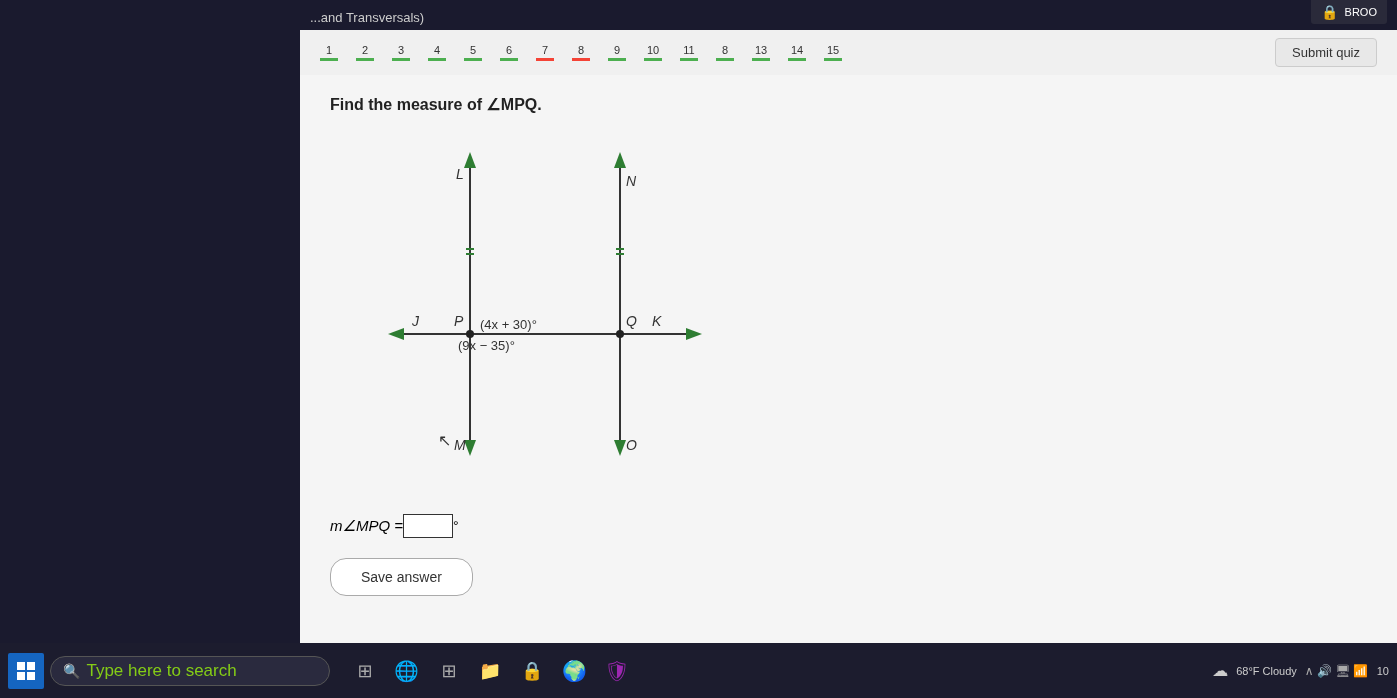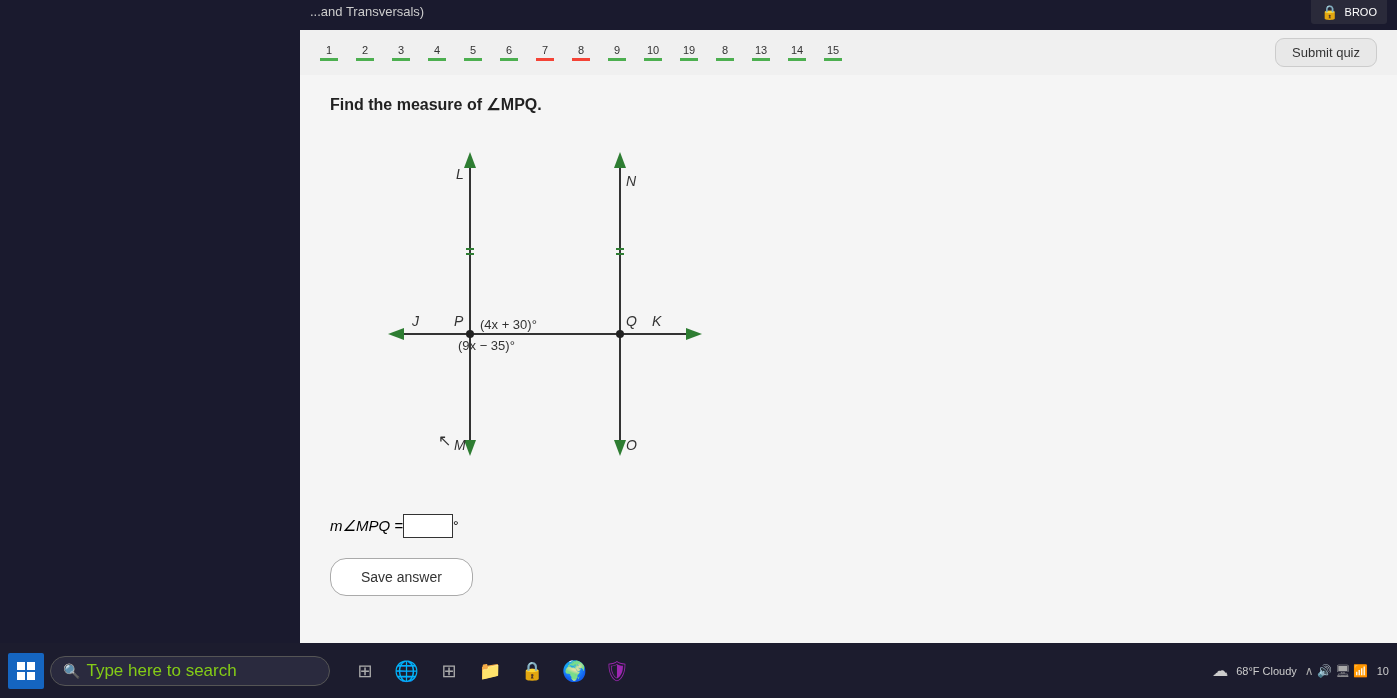--- a/index.html
+++ b/index.html
@@ -48,21 +48,21 @@
       margin-top: 2px;
     }
 
     .q-num.dot .num-line {
       background: #f44336;
     }
 
     .submit-quiz-btn {
       background: #e8e8e8;
       border: 1px solid #ccc;
-      border-radius: 9px;
+      border-radius: 4px;
       padding: 6px 16px;
       font-size: 13px;
       cursor: pointer;
       color: #333;
     }
 
     
     .left-panel {
       position: absolute;
       top: 0;
@@ -220,21 +220,21 @@
       position: absolute;
       top: 0;
       left: 0;
     }
   </style>
 </head>
 <body>
 
 <div class="left-panel"></div>
 
-<div style="position:absolute;top:4px;left:310px;color:#ccc;font-size:13px;">...and Transversals)</div>
+<div style="position:absolute;top:10px;left:310px;color:#ccc;font-size:13px;">...and Transversals)</div>
 
 <div class="browser-tab">
   <span style="font-size:14px;">🔒</span>
   <span>BROO</span>
 </div>
 
 <div class="quiz-nav">
   <div class="question-numbers">
     <div class="q-num">
         <span>1</span>
@@ -270,21 +270,21 @@
       </div>
     <div class="q-num">
         <span>9</span>
         <div class="num-line"></div>
       </div>
     <div class="q-num">
         <span>10</span>
         <div class="num-line"></div>
       </div>
     <div class="q-num">
-        <span>19</span>
+        <span>11</span>
         <div class="num-line"></div>
       </div>
     <div class="q-num">
         <span>8</span>
         <div class="num-line"></div>
       </div>
     <div class="q-num">
         <span>13</span>
         <div class="num-line"></div>
       </div>

